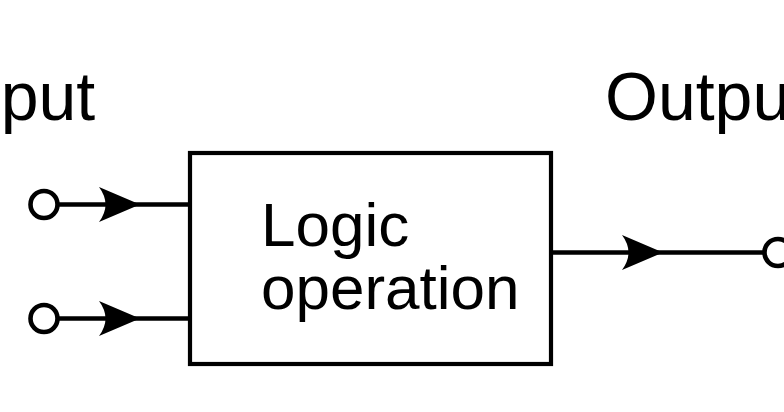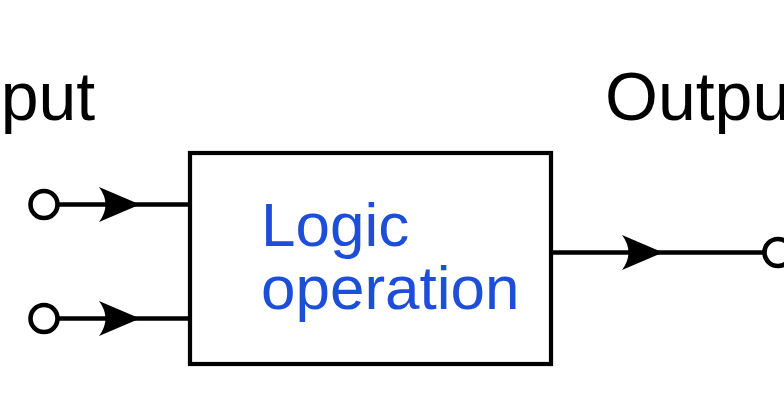--- a/index.html
+++ b/index.html
@@ -38,21 +38,21 @@
     left: 605px;
   }
   .box-label {
     position: absolute;
     left: 261px;
     top: 193px;
     font-size: 62px;
     line-height: 63px;
     font-weight: 400;
     white-space: nowrap;
-    color: #1d4ed8;
+    color: #000000;
   }
 </style>
 </head>
 <body>
 
 <div class="canvas">
 
   <svg width="784" height="412" viewBox="0 0 784 412">
 
     <rect x="190" y="153" width="361" height="211" fill="#ffffff" stroke="#000000" stroke-width="4.2"></rect>

